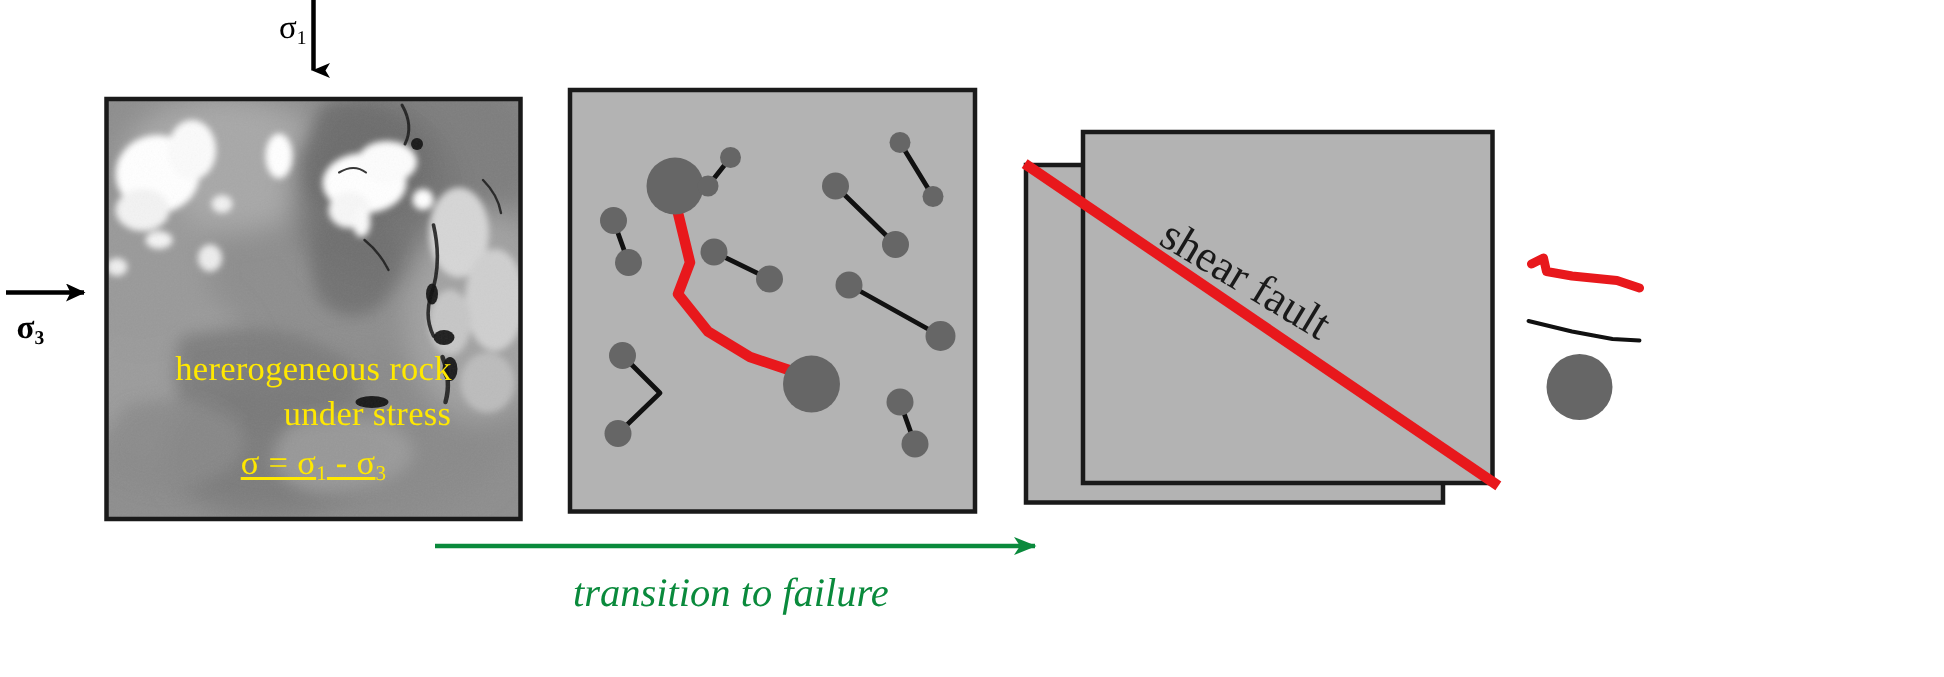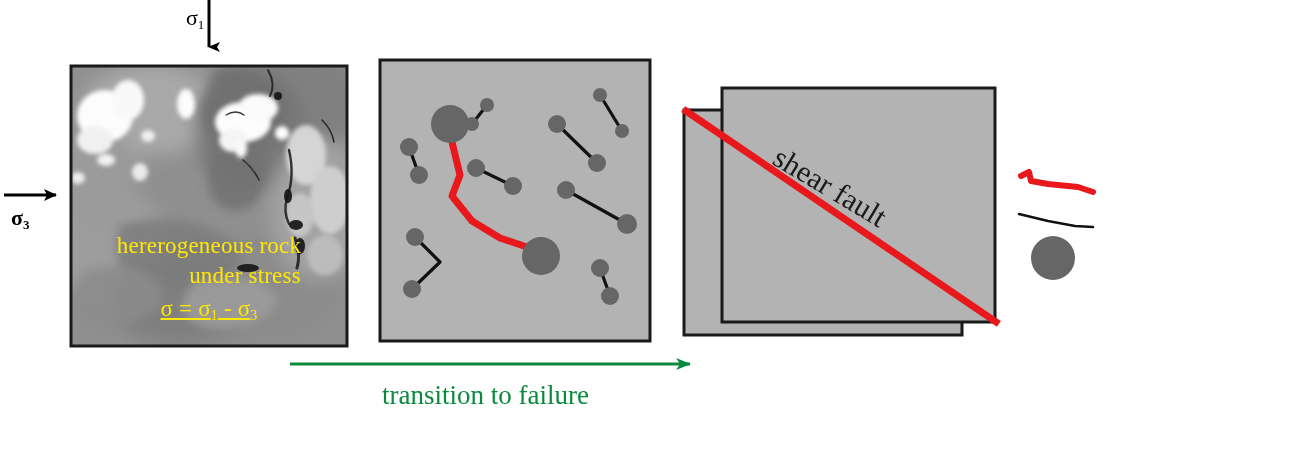--- a/index.html
+++ b/index.html
@@ -9,21 +9,21 @@
   .stage{position:absolute;left:0;top:0;width:1296px;height:451px;}
   svg.layer{position:absolute;left:0;top:0;width:1296px;height:451px;overflow:visible;}
   .lbl{position:absolute;white-space:nowrap;}
   .sigma{font-family:"Liberation Serif","DejaVu Serif",serif;font-size:22px;color:#000;}
   .sigma sub{font-size:13px;vertical-align:baseline;position:relative;top:4px;}
   .rocktext{position:absolute;width:278px;text-align:center;color:#ffe800;
             font-family:"Liberation Serif","DejaVu Serif",serif;font-size:23px;line-height:30px;
             letter-spacing:.2px;}
   .rocktext sub{font-size:14px;vertical-align:baseline;position:relative;top:4px;}
   .greentext{position:absolute;color:#0a8a3c;font-size:27px;
-             font-family:"Liberation Serif","DejaVu Serif",serif;}
+             font-family:"Liberation Serif","DejaVu Serif",serif;font-style:italic;}
   .legendbox{position:absolute;left:1006px;top:148px;width:282px;height:146px;
              background:#ffffff;border:3px solid #000000;box-sizing:border-box;}
   .legrow{position:absolute;left:0;width:282px;height:48px;}
   .legtext{position:absolute;left:100px;font-size:24px;color:#000;
            font-family:"Liberation Serif","DejaVu Serif",serif;white-space:nowrap;}
   .shearlabel{position:absolute;font-size:30px;color:#1a1a1a;
               font-family:"Liberation Serif","DejaVu Serif",serif;
               transform:rotate(31deg);transform-origin:left top;white-space:nowrap;}
   .panelborder{fill:none;stroke:#1a1a1a;stroke-width:3;}
 </style>

